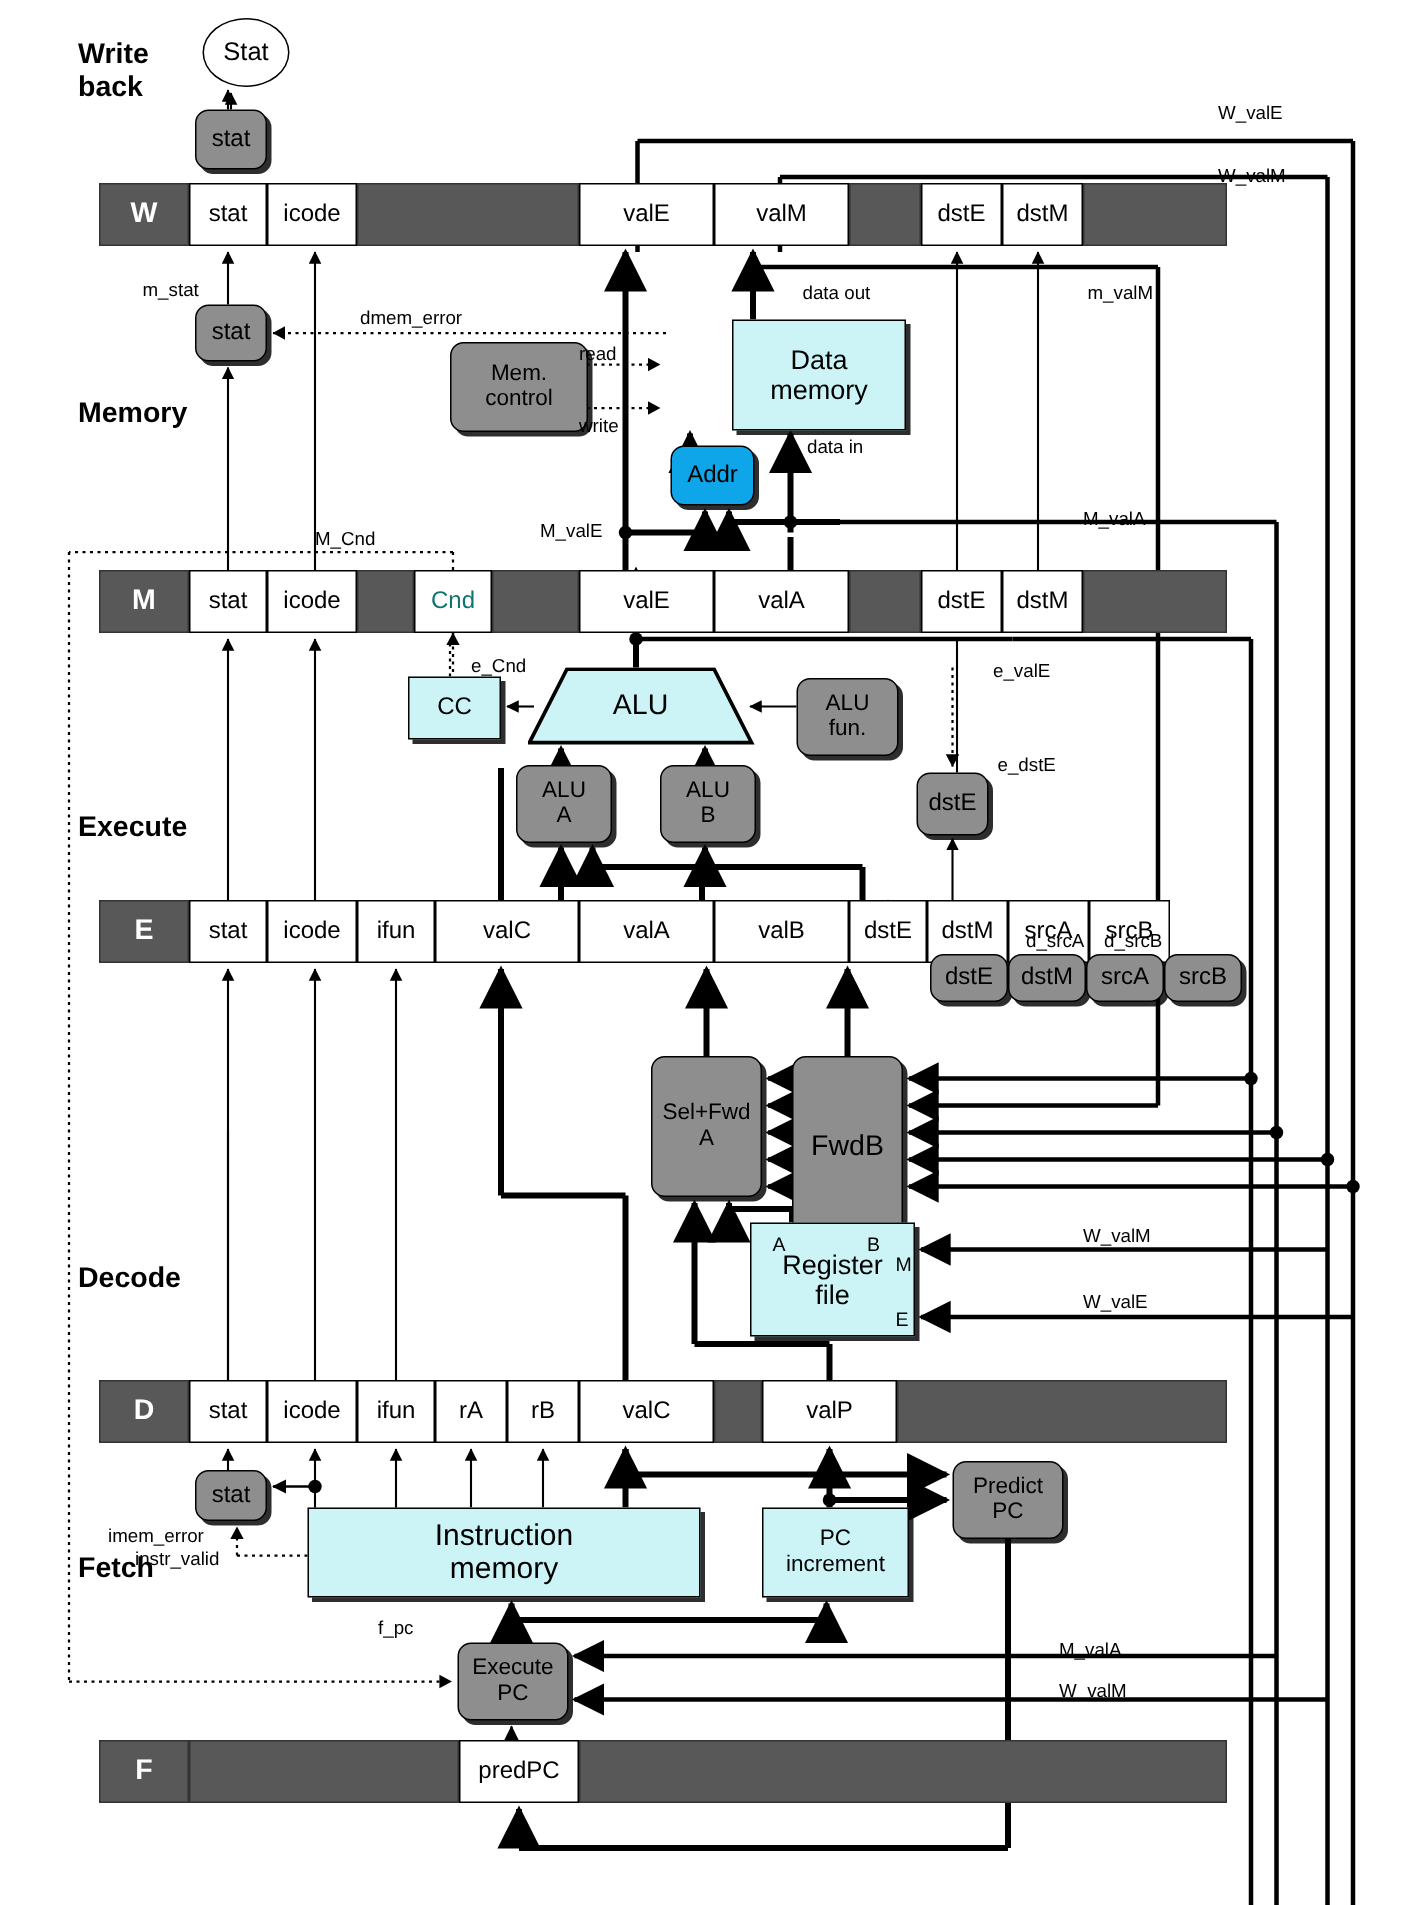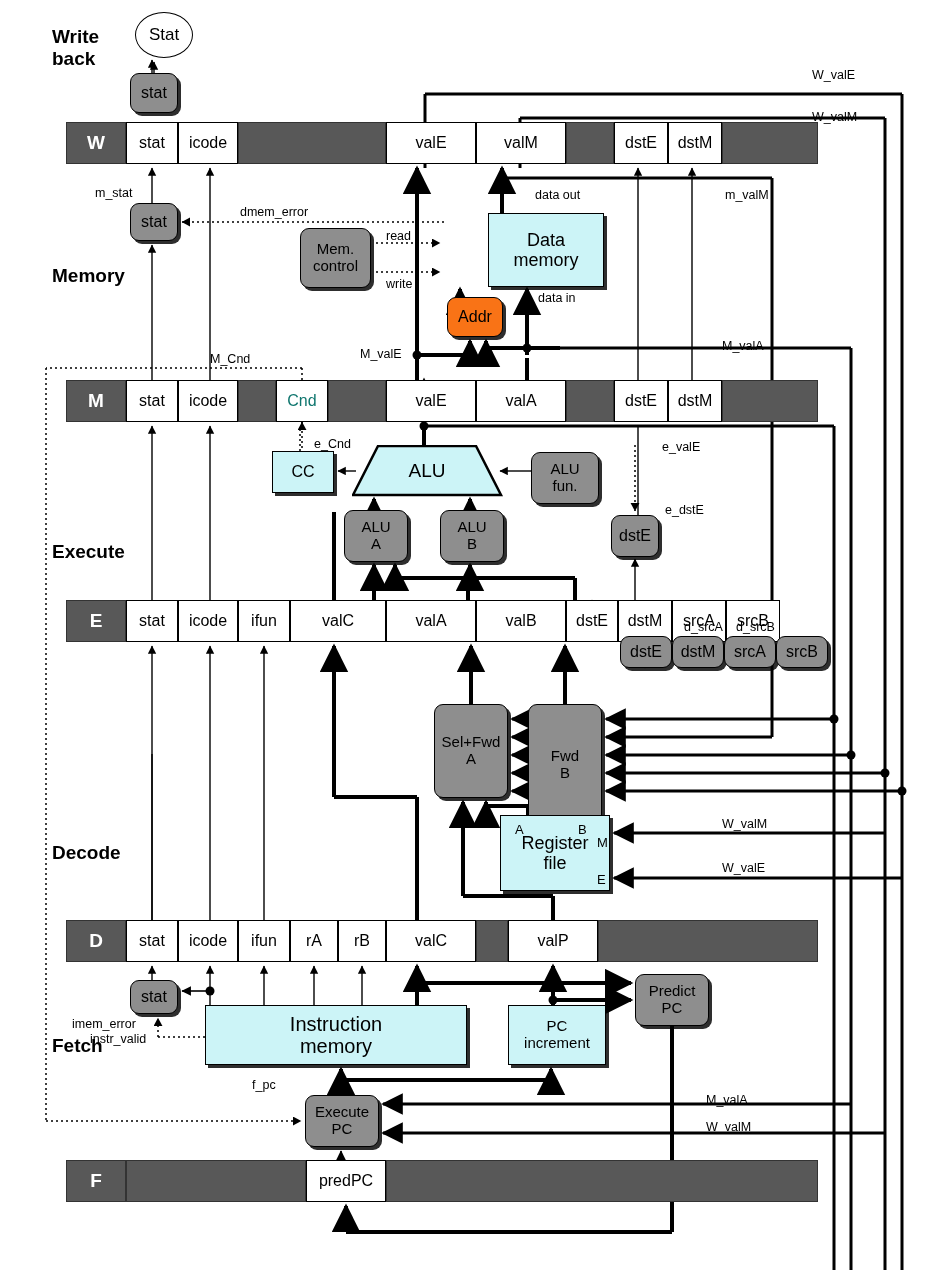--- a/index.html
+++ b/index.html
@@ -294,29 +294,29 @@
     </div>
 
   <div id="blocks">
       <div class="txt" style="left: 135px; top: 12px; width: 58px; height: 46px; background: rgb(255, 255, 255); border: 1.6px solid rgb(0, 0, 0); border-radius: 50%; font-size: 17px; box-sizing: border-box;">Stat</div>
       <div class="txt" style="left: 130px; top: 73px; width: 48px; height: 40px; background: rgb(142, 142, 142); border: 1.6px solid rgb(0, 0, 0); border-radius: 9px; font-size: 16px; box-sizing: border-box; flex-direction: column; box-shadow: rgba(0, 0, 0, 0.82) 3px 3px 0px;">
         <span>stat</span>
       </div>
       <div class="txt" style="left: 130px; top: 203px; width: 48px; height: 38px; background: rgb(142, 142, 142); border: 1.6px solid rgb(0, 0, 0); border-radius: 9px; font-size: 16px; box-sizing: border-box; flex-direction: column; box-shadow: rgba(0, 0, 0, 0.82) 3px 3px 0px;">
         <span>stat</span>
       </div>
-      <div class="txt" style="left: 300px; top: 228px; width: 71px; height: 60px; background: rgb(142, 142, 142); border: 1.6px solid rgb(0, 0, 0); border-radius: 9px; font-size: 15px; box-sizing: border-box; flex-direction: column; box-shadow: rgba(0, 0, 0, 0.82) 3px 3px 0px;">
+      <div class="txt" style="left: 300px; top: 228px; width: 92px; height: 60px; background: rgb(142, 142, 142); border: 1.6px solid rgb(0, 0, 0); border-radius: 9px; font-size: 15px; box-sizing: border-box; flex-direction: column; box-shadow: rgba(0, 0, 0, 0.82) 3px 3px 0px;">
         <span>Mem.</span>
         <span>control</span>
       </div>
       <div class="txt" style="left: 444px; top: 213px; width: 116px; height: 74px; background: rgb(204, 244, 247); border: 1.6px solid rgb(0, 0, 0); border-radius: 0px; font-size: 18px; box-sizing: border-box; flex-direction: column; box-shadow: rgba(0, 0, 0, 0.82) 3px 3px 0px; margin-left: 44px;">
         <span>Data</span>
         <span>memory</span>
       </div>
-      <div class="txt" style="left: 447px; top: 297px; width: 56px; height: 40px; background: #f97316; border: 1.6px solid rgb(0, 0, 0); border-radius: 9px; font-size: 16px; box-sizing: border-box; flex-direction: column; box-shadow: rgba(0, 0, 0, 0.82) 3px 3px 0px;">
+      <div class="txt" style="left: 447px; top: 297px; width: 56px; height: 40px; background: #0ea5e9; border: 1.6px solid rgb(0, 0, 0); border-radius: 9px; font-size: 16px; box-sizing: border-box; flex-direction: column; box-shadow: rgba(0, 0, 0, 0.82) 3px 3px 0px;">
         <span>Addr</span>
       </div>
       <div class="txt" style="left: 272px; top: 451px; width: 62px; height: 42px; background: rgb(204, 244, 247); border: 1.6px solid rgb(0, 0, 0); border-radius: 0px; font-size: 16px; box-sizing: border-box; flex-direction: column; box-shadow: rgba(0, 0, 0, 0.82) 3px 3px 0px;">
         <span>CC</span>
       </div>
       <div class="txt" style="left: 352px; top: 445px; width: 150px; height: 52px; background: transparent; font-size: 19px;">
         <svg width="150" height="52" style="position: absolute; left: 0px; top: 0px;">
           <path d="M26,1 L124,1 L149,50 L1,50 Z" fill="#ccf4f7" stroke="#000" stroke-width="2.5"></path>
         </svg>
         <span style="position: relative; z-index: 2; font-size: 19px;">ALU</span>
@@ -345,21 +345,21 @@
       <div class="txt" style="left: 724px; top: 636px; width: 52px; height: 32px; background: rgb(142, 142, 142); border: 1.6px solid rgb(0, 0, 0); border-radius: 9px; font-size: 16px; box-sizing: border-box; flex-direction: column; box-shadow: rgba(0, 0, 0, 0.82) 3px 3px 0px;">
         <span>srcA</span>
       </div>
       <div class="txt" style="left: 776px; top: 636px; width: 52px; height: 32px; background: rgb(142, 142, 142); border: 1.6px solid rgb(0, 0, 0); border-radius: 9px; font-size: 16px; box-sizing: border-box; flex-direction: column; box-shadow: rgba(0, 0, 0, 0.82) 3px 3px 0px;">
         <span>srcB</span>
       </div>
       <div class="txt" style="left: 434px; top: 704px; width: 74px; height: 94px; background: rgb(142, 142, 142); border: 1.6px solid rgb(0, 0, 0); border-radius: 9px; font-size: 15px; box-sizing: border-box; flex-direction: column; box-shadow: rgba(0, 0, 0, 0.82) 3px 3px 0px; text-align: right;">
         <span>Sel+Fwd</span>
         <span>A</span>
       </div>
-      <div class="txt" style="left: 528px; top: 704px; width: 74px; height: 122px; background: rgb(142, 142, 142); border: 1.6px solid rgb(0, 0, 0); border-radius: 9px; font-size: 15px; box-sizing: border-box; flex-direction: column; box-shadow: rgba(0, 0, 0, 0.82) 3px 3px 0px;">
+      <div class="txt" style="left: 528px; top: 704px; width: 74px; height: 122px; background: rgb(142, 142, 142); border: 1.6px solid rgb(0, 0, 0); border-radius: 9px; font-size: 19px; box-sizing: border-box; box-shadow: rgba(0, 0, 0, 0.82) 3px 3px 0px;">
         <span>Fwd</span>
         <span>B</span>
       </div>
       <div class="txt" style="left: 500px; top: 815px; width: 110px; height: 76px; background: rgb(204, 244, 247); border: 1.6px solid rgb(0, 0, 0); border-radius: 0px; font-size: 18px; box-sizing: border-box; flex-direction: column; box-shadow: rgba(0, 0, 0, 0.82) 3px 3px 0px;">
         <span>Register</span>
         <span>file</span>
       </div>
       <div class="txt" style="left: 205px; top: 1005px; width: 262px; height: 60px; background: rgb(204, 244, 247); border: 1.6px solid rgb(0, 0, 0); border-radius: 0px; font-size: 20px; box-sizing: border-box; flex-direction: column; box-shadow: rgba(0, 0, 0, 0.82) 3px 3px 0px;">
         <span>Instruction</span>
         <span>memory</span>

